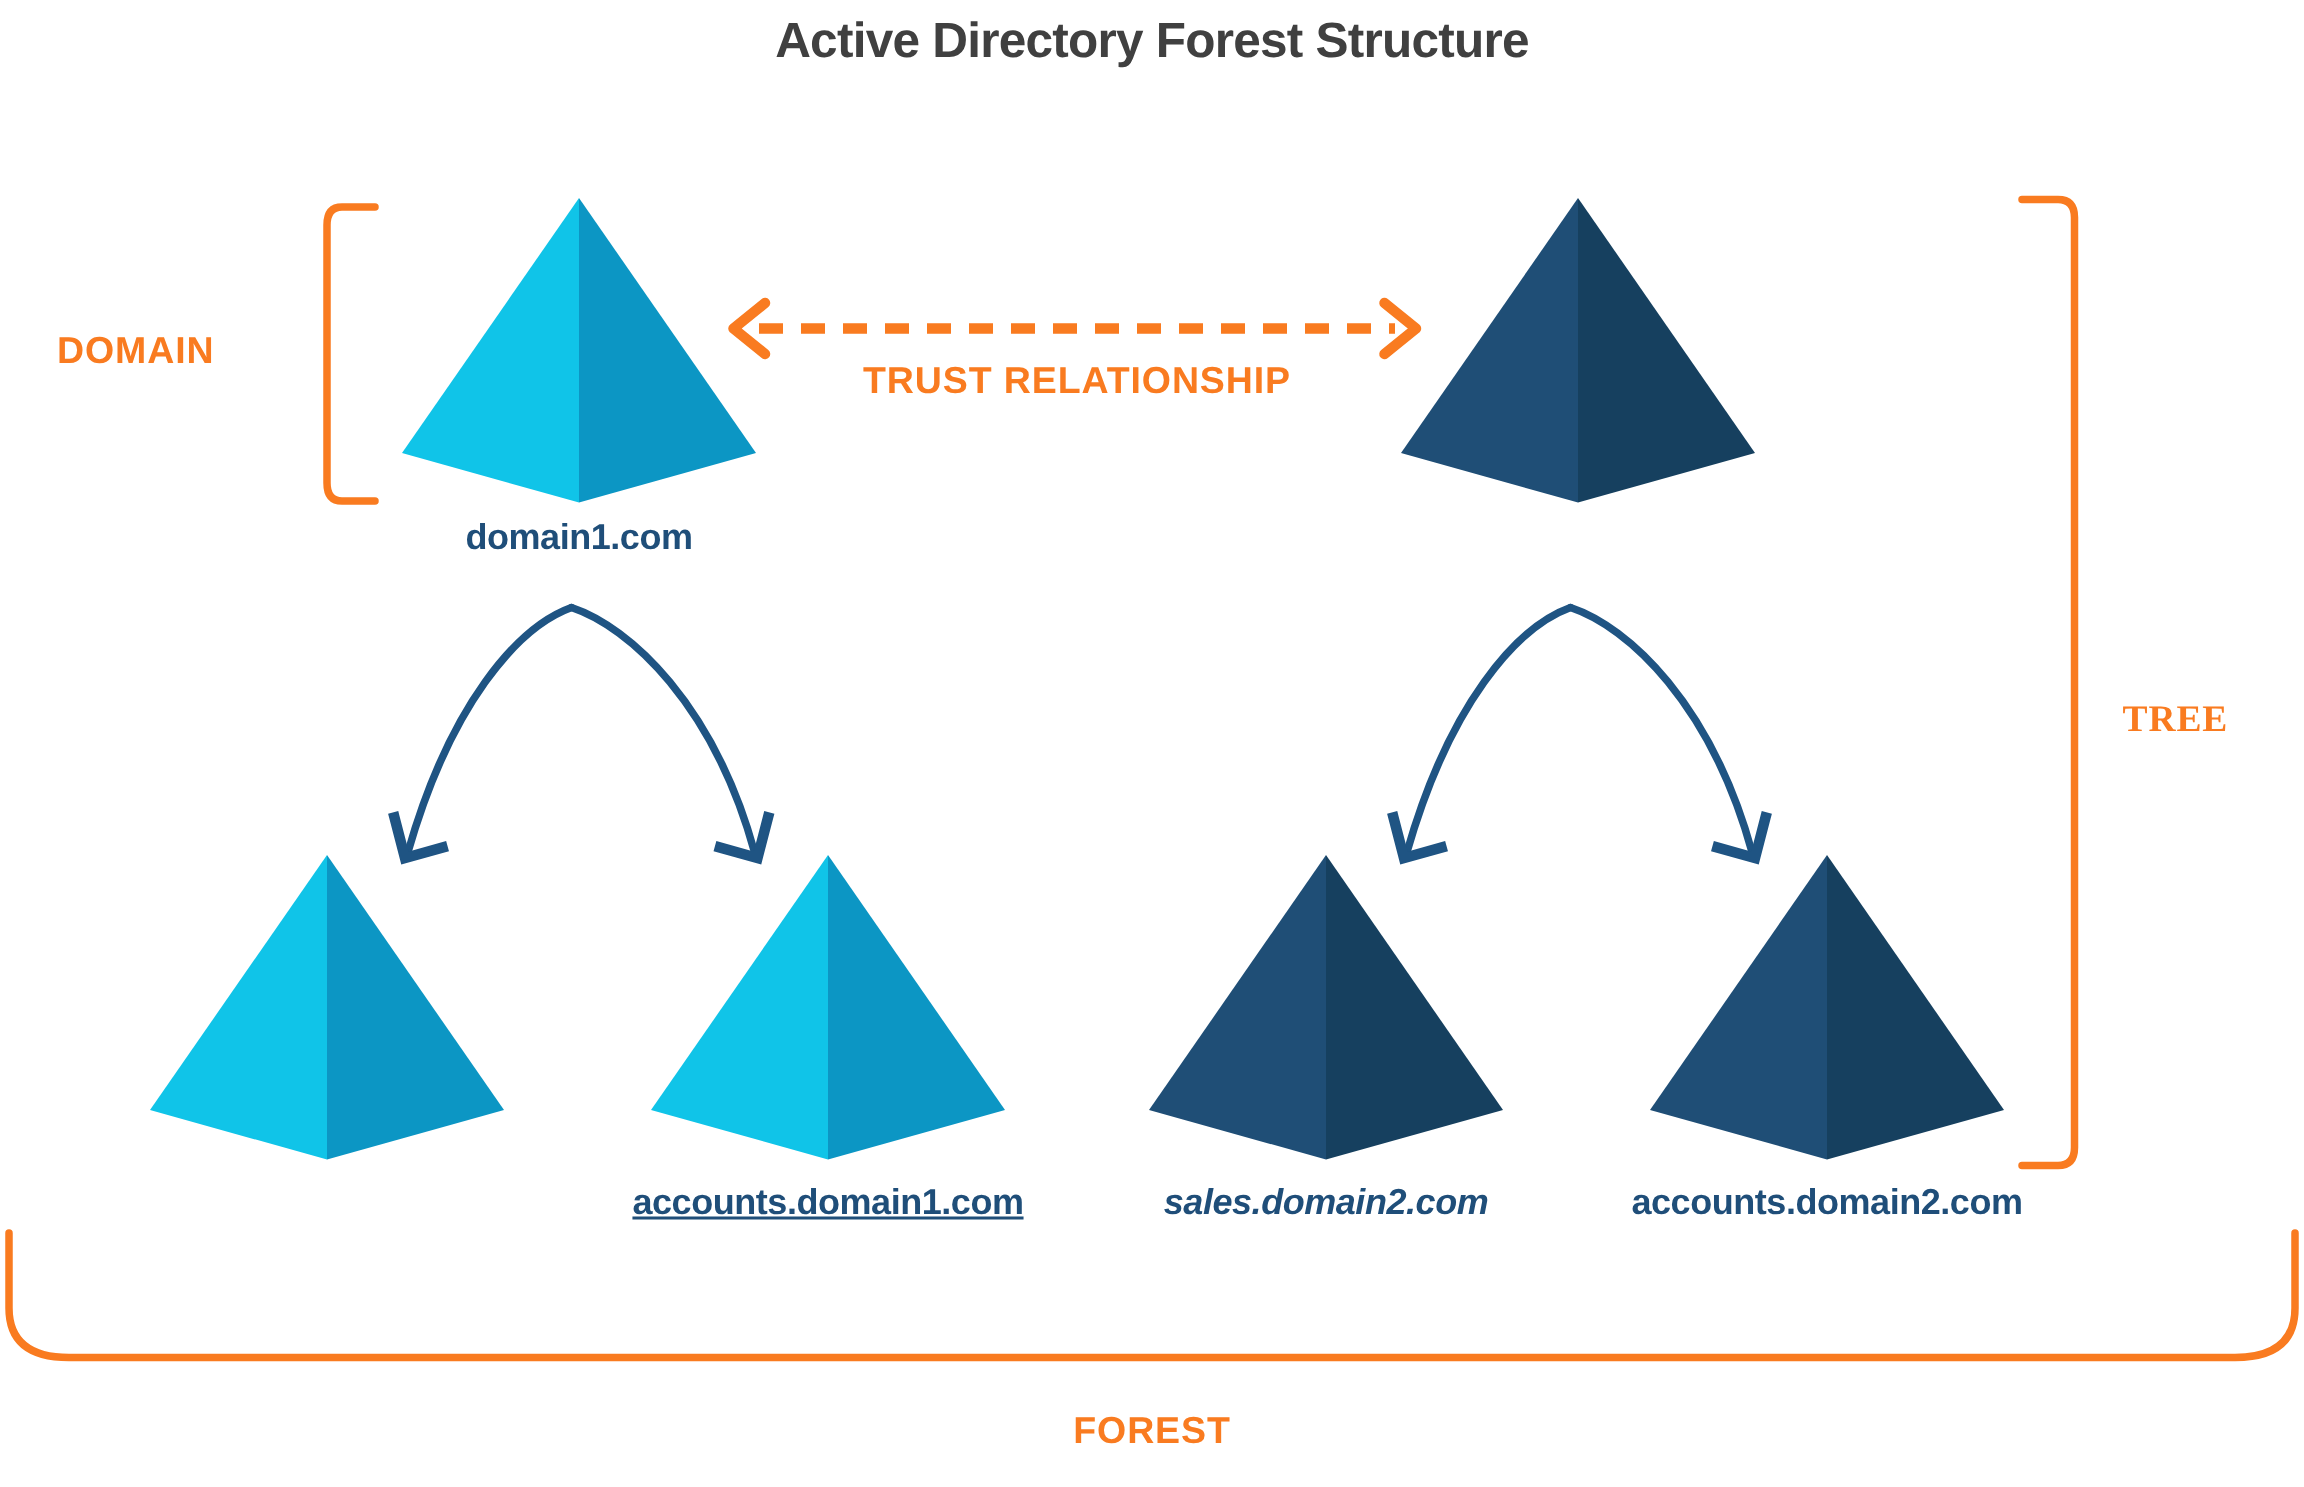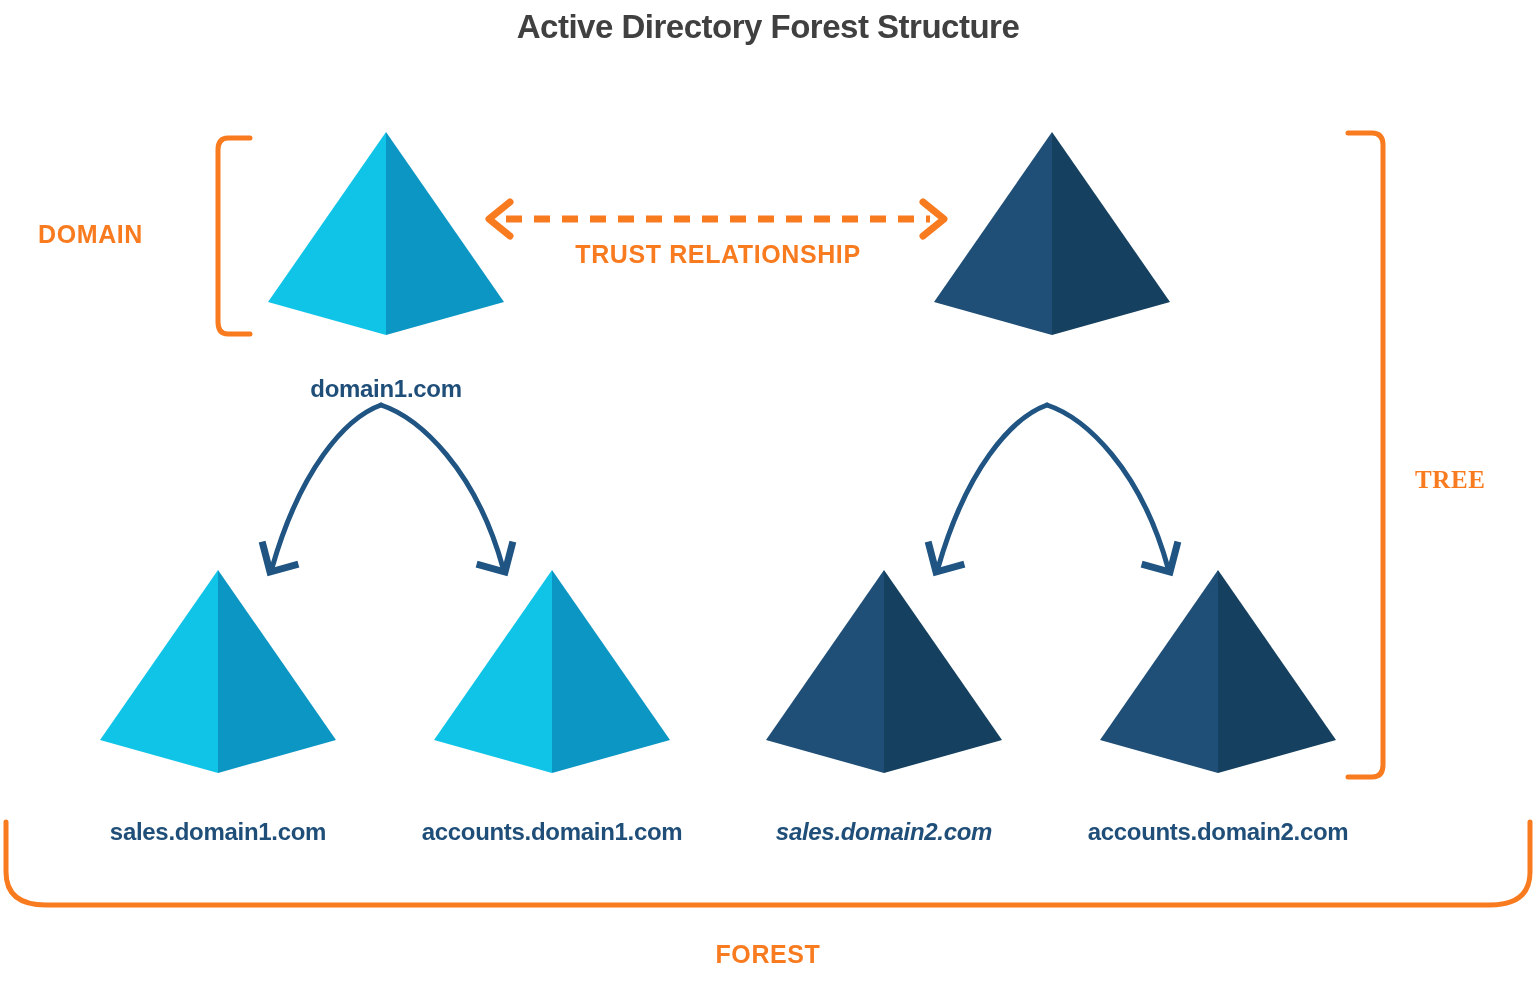--- a/index.html
+++ b/index.html
@@ -34,21 +34,20 @@
   }
   .node-label {
     position: absolute;
     text-align: center;
     font-size: 24px;
     font-weight: bold;
     color: #1f4e79;
     letter-spacing: -0.3px;
     white-space: nowrap;
     font-family: "Liberation Sans", sans-serif;
-    margin-top: 30px;
   }
   .orange-label {
     position: absolute;
     font-size: 25px;
     font-weight: bold;
     color: #f97b20;
     letter-spacing: 0.6px;
     white-space: nowrap;
     font-family: "Liberation Sans", sans-serif;
   }
@@ -101,27 +100,26 @@
 
   <svg class="pyr" style="left:932px; top:130px;" width="240" height="210" viewBox="0 0 240 210">
     <polygon points="120,2 2,172 120,205" fill="#1f4e76"></polygon>
     <polygon points="120,2 238,172 120,205" fill="#16405f"></polygon>
   </svg>
 
   <svg class="pyr" style="left:98px; top:568px;" width="240" height="210" viewBox="0 0 240 210">
     <polygon points="120,2 2,172 120,205" fill="#10c4e8"></polygon>
     <polygon points="120,2 238,172 120,205" fill="#0c96c4"></polygon>
   </svg>
-  <div class="node-label" style="left:78px; top:788px; width:280px;">sales.domain1.com</div>
 
   <svg class="pyr" style="left:432px; top:568px;" width="240" height="210" viewBox="0 0 240 210">
     <polygon points="120,2 2,172 120,205" fill="#10c4e8"></polygon>
     <polygon points="120,2 238,172 120,205" fill="#0c96c4"></polygon>
   </svg>
-  <div class="node-label" style="left:392px; top:788px; width:320px;">accounts.domain1.com</div>
+  <div class="node-label" style="left:392px; top:788px; width:320px;text-decoration:underline;">accounts.domain1.com</div>
 
   <svg class="pyr" style="left:764px; top:568px;" width="240" height="210" viewBox="0 0 240 210">
     <polygon points="120,2 2,172 120,205" fill="#1f4e76"></polygon>
     <polygon points="120,2 238,172 120,205" fill="#16405f"></polygon>
   </svg>
   <div class="node-label" style="left:744px; top:788px; width:280px;font-style:italic;">sales.domain2.com</div>
 
   <svg class="pyr" style="left:1098px; top:568px;" width="240" height="210" viewBox="0 0 240 210">
     <polygon points="120,2 2,172 120,205" fill="#1f4e76"></polygon>
     <polygon points="120,2 238,172 120,205" fill="#16405f"></polygon>

